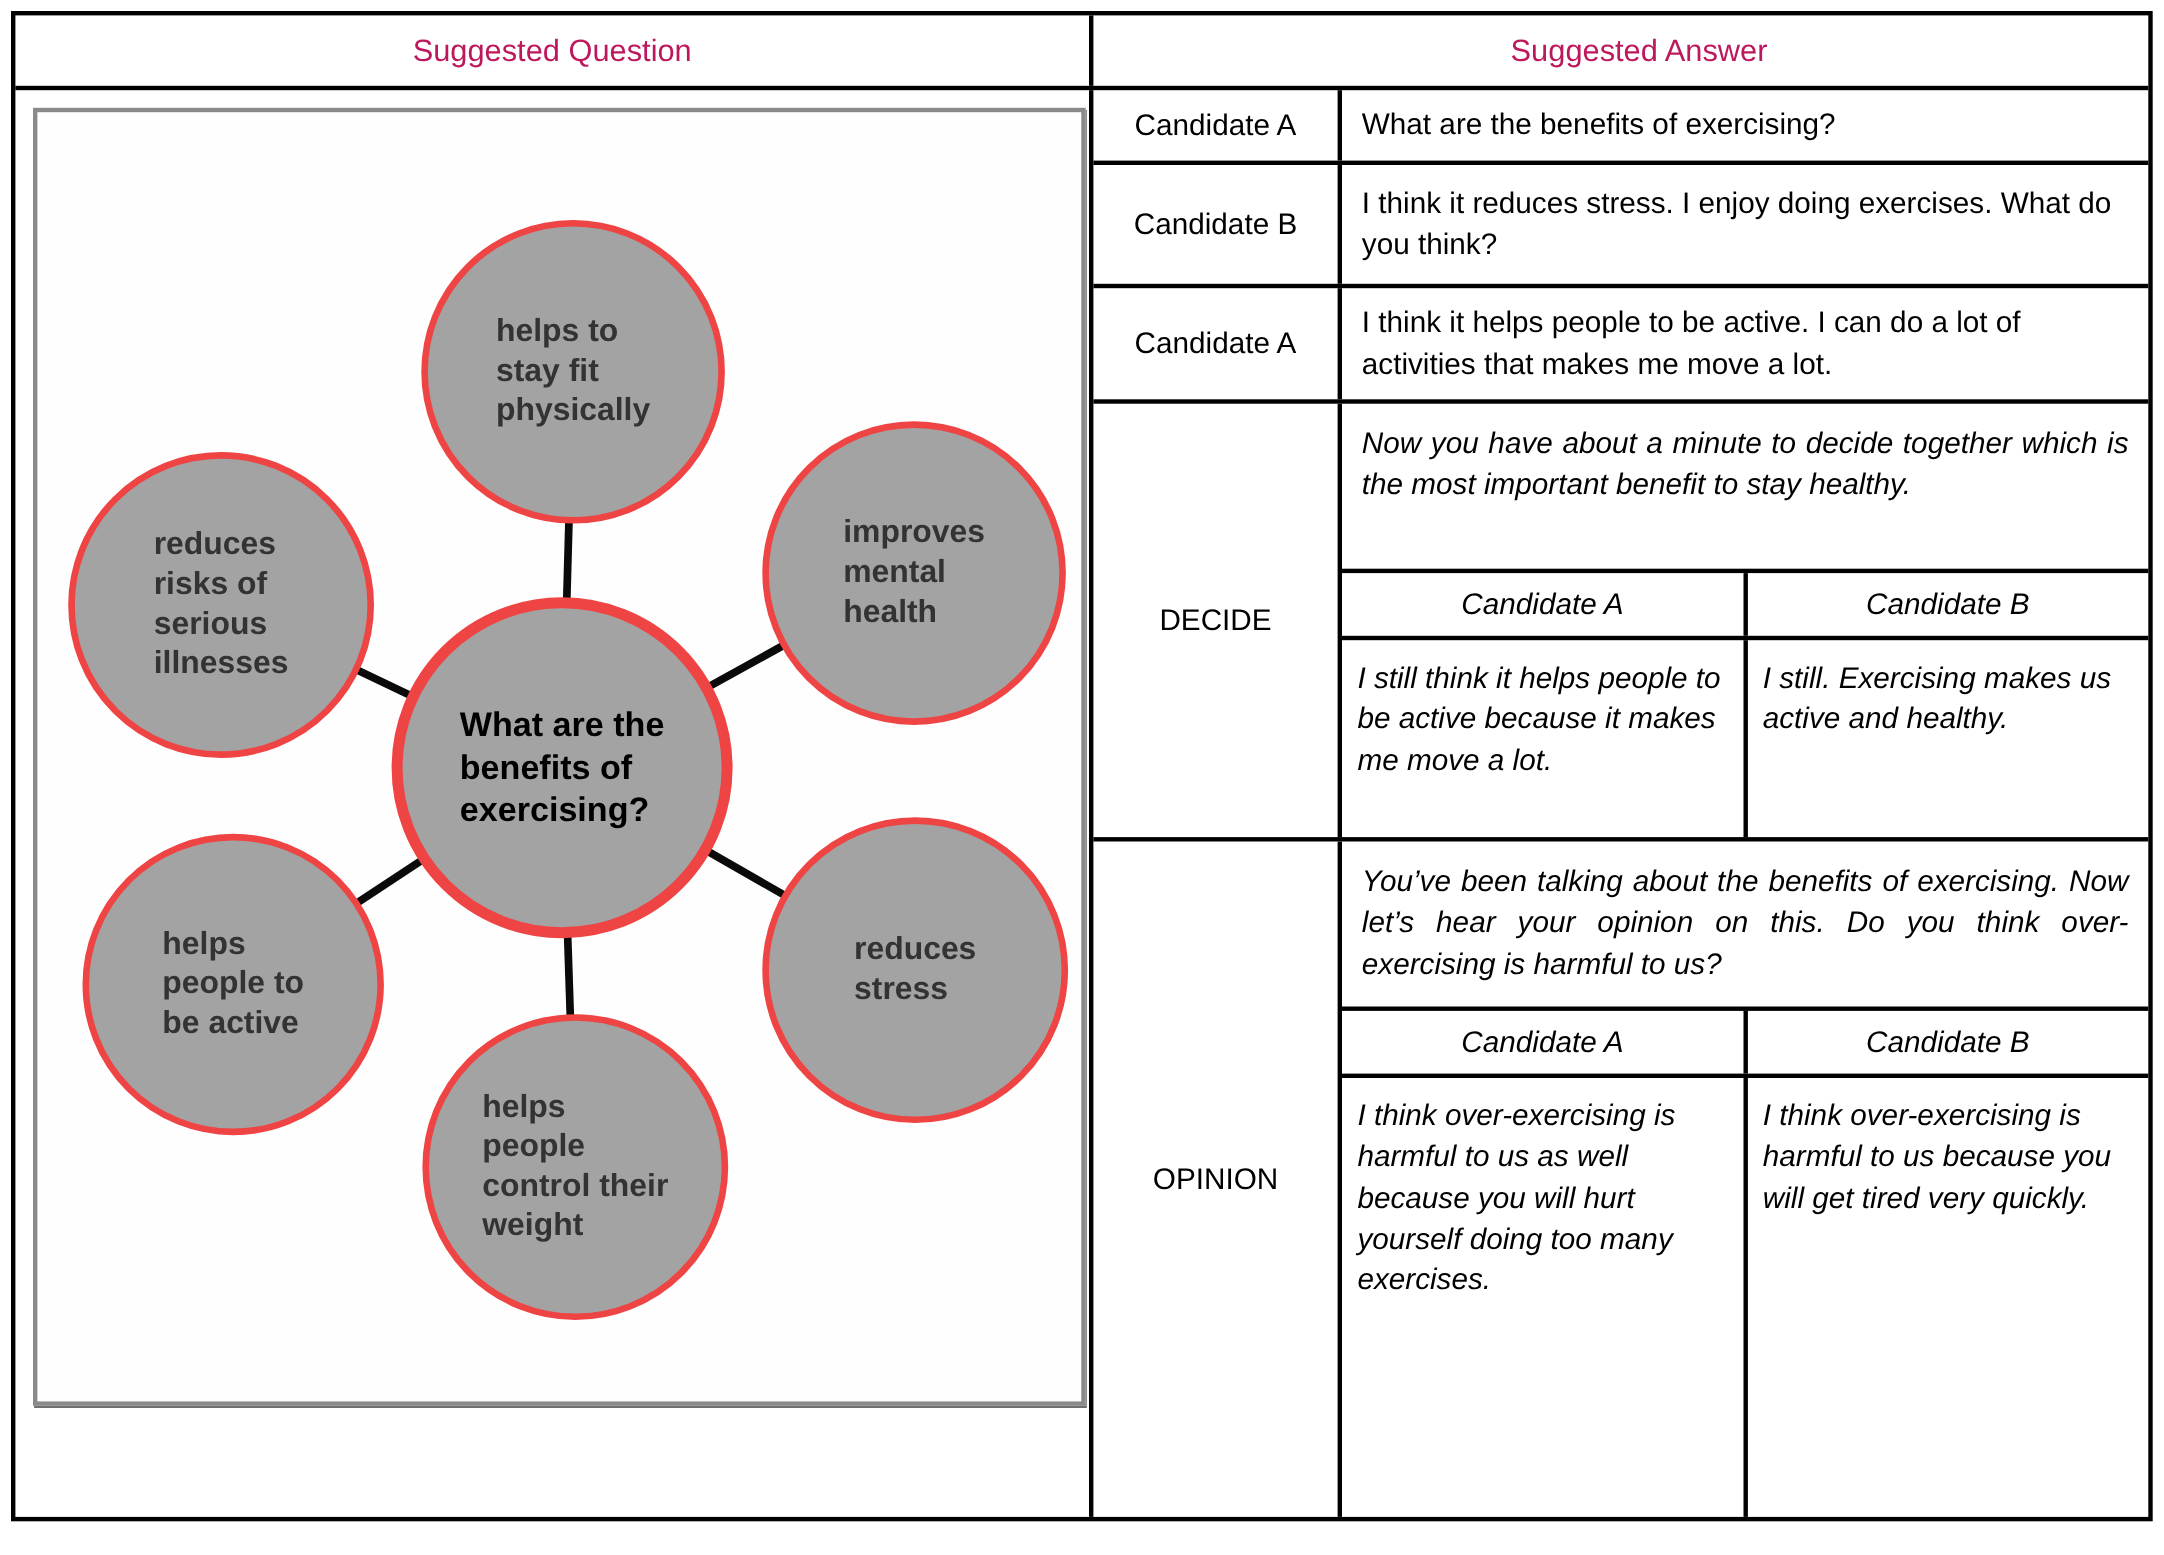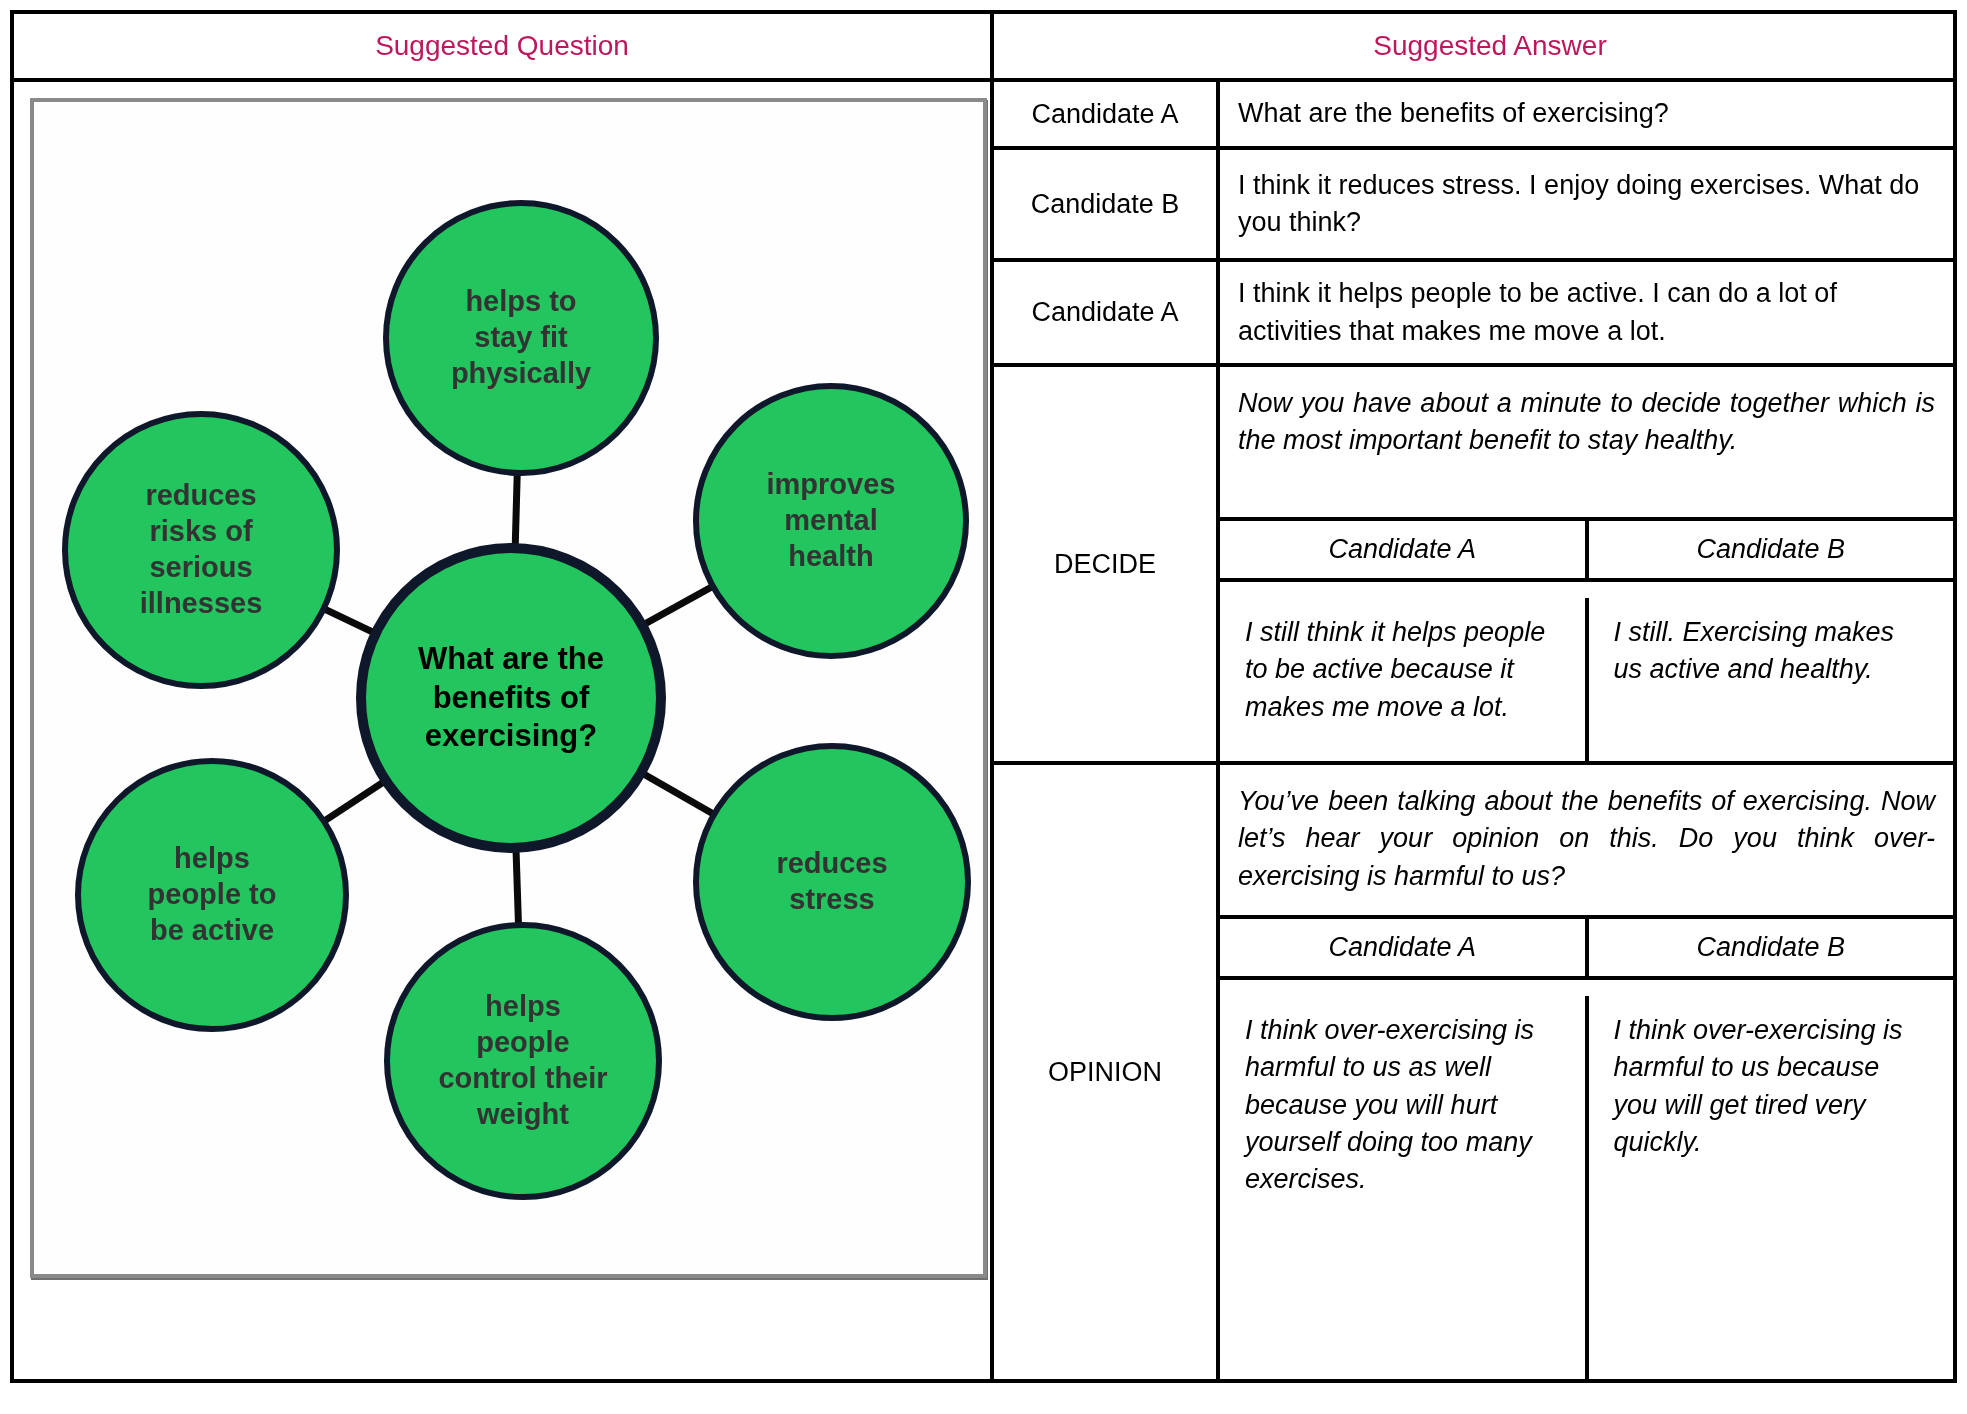--- a/index.html
+++ b/index.html
@@ -38,23 +38,23 @@
     position: absolute; left: 16px; top: 16px;
     width: 957px; height: 1180px;
     border: 4px solid #8a8a8a;
     box-shadow: 1px 2px 0 #6f6f6f;
     background: #fefefe;
     overflow: hidden;
   }
   .links { position: absolute; left: 0; top: 0; width: 949px; height: 1172px; }
   .node {
     position: absolute; border-radius: 50%;
-    background: #22c55e; border: 6px solid #0f172a;
+    background: #a3a3a3; border: 6px solid #ef4444;
     display: flex; align-items: center; justify-content: center;
-    text-align: center;
+    text-align: left;
   }
   .node .lbl {
     white-space: pre-line;
     font-size: 29px; line-height: 1.24; font-weight: bold; color: #333;
   }
   .node.center { border-width: 10px; }
   .node.center .lbl { font-size: 31px; color: #000; }
 
   
   .arow { display: flex; border-bottom: 4px solid #000; }
@@ -86,22 +86,22 @@
     height: 65px; border-top: 4px solid #000; border-bottom: 4px solid #000;
     display: flex;
   }
   .subhead .shcell {
     flex: 1; display: flex; align-items: center; justify-content: center;
     font-size: 27px;
   }
   .subhead .shcell:first-child { border-right: 4px solid #000; }
   .subbody { flex: 1; display: flex; min-height: 0; }
   .subbody .sbcell {
-    flex: 1; padding: 16px 25px;
-    font-size: 27px; line-height: 1.38; margin-top: 16px;
+    flex: 1; padding: 16px 14px;
+    font-size: 27px; line-height: 1.38;
   }
   .subbody .sbcell:first-child { border-right: 4px solid #000; }
 </style>
 </head>
 <body>
 
 <div class="page">
   <div class="qa-table">
 
     <div class="hrow">

